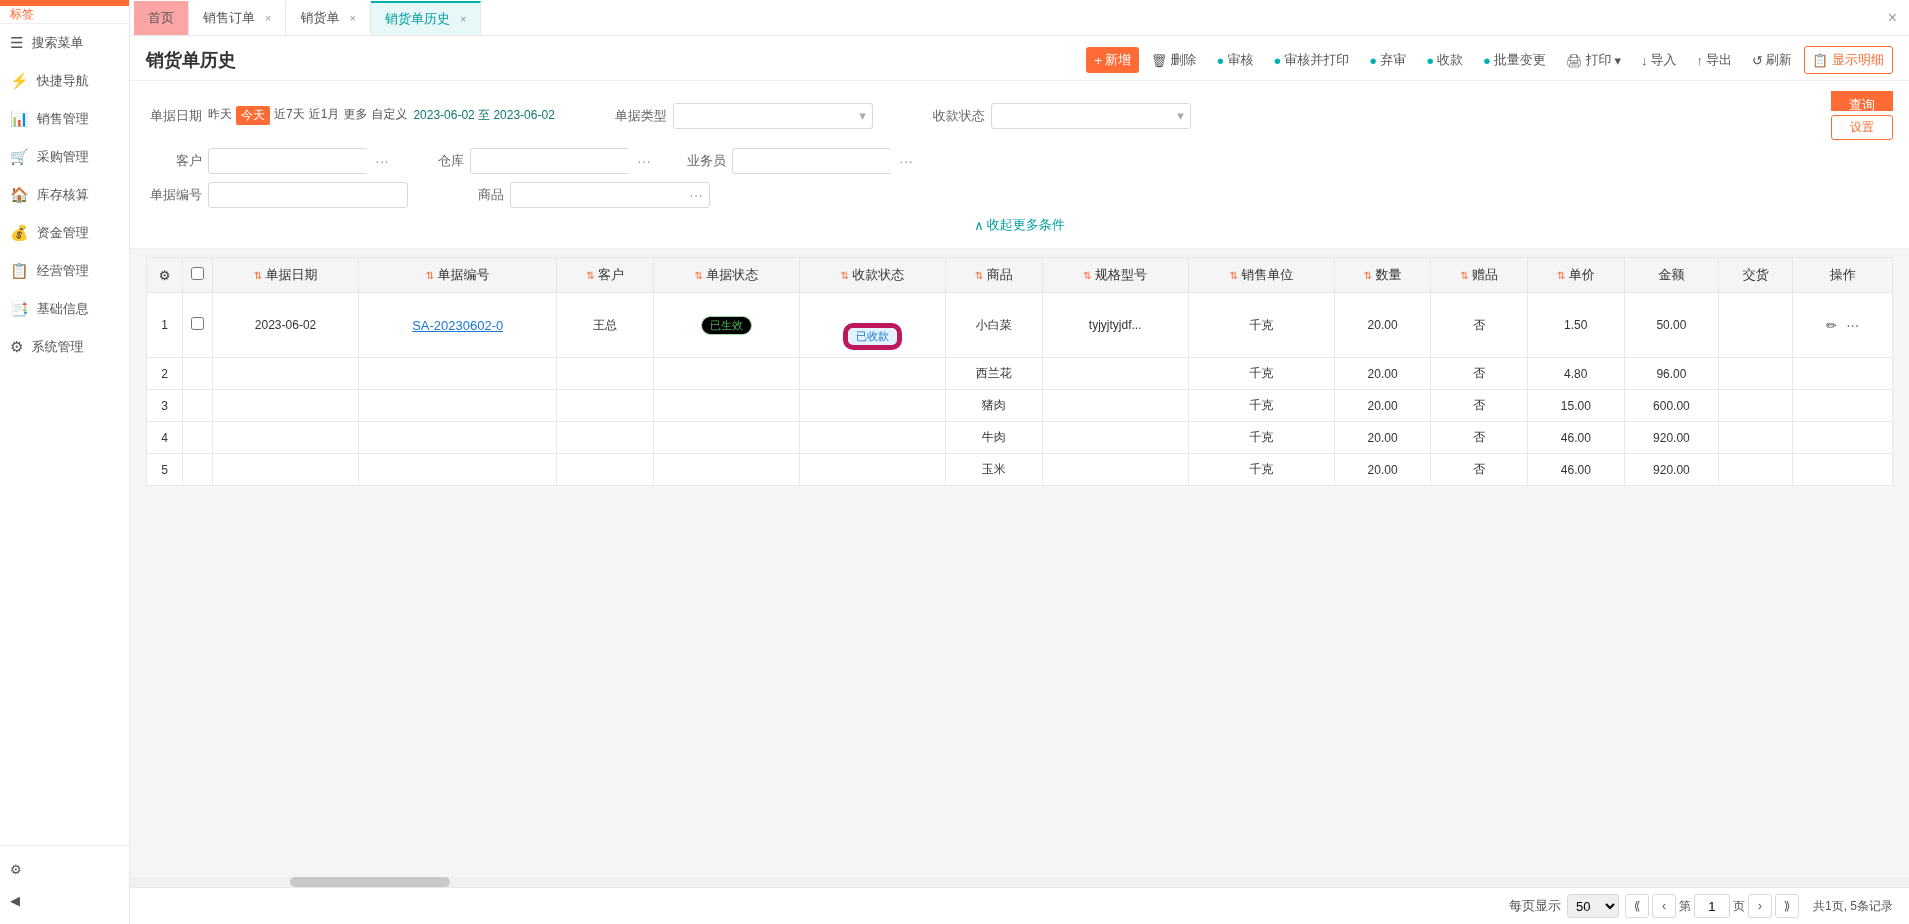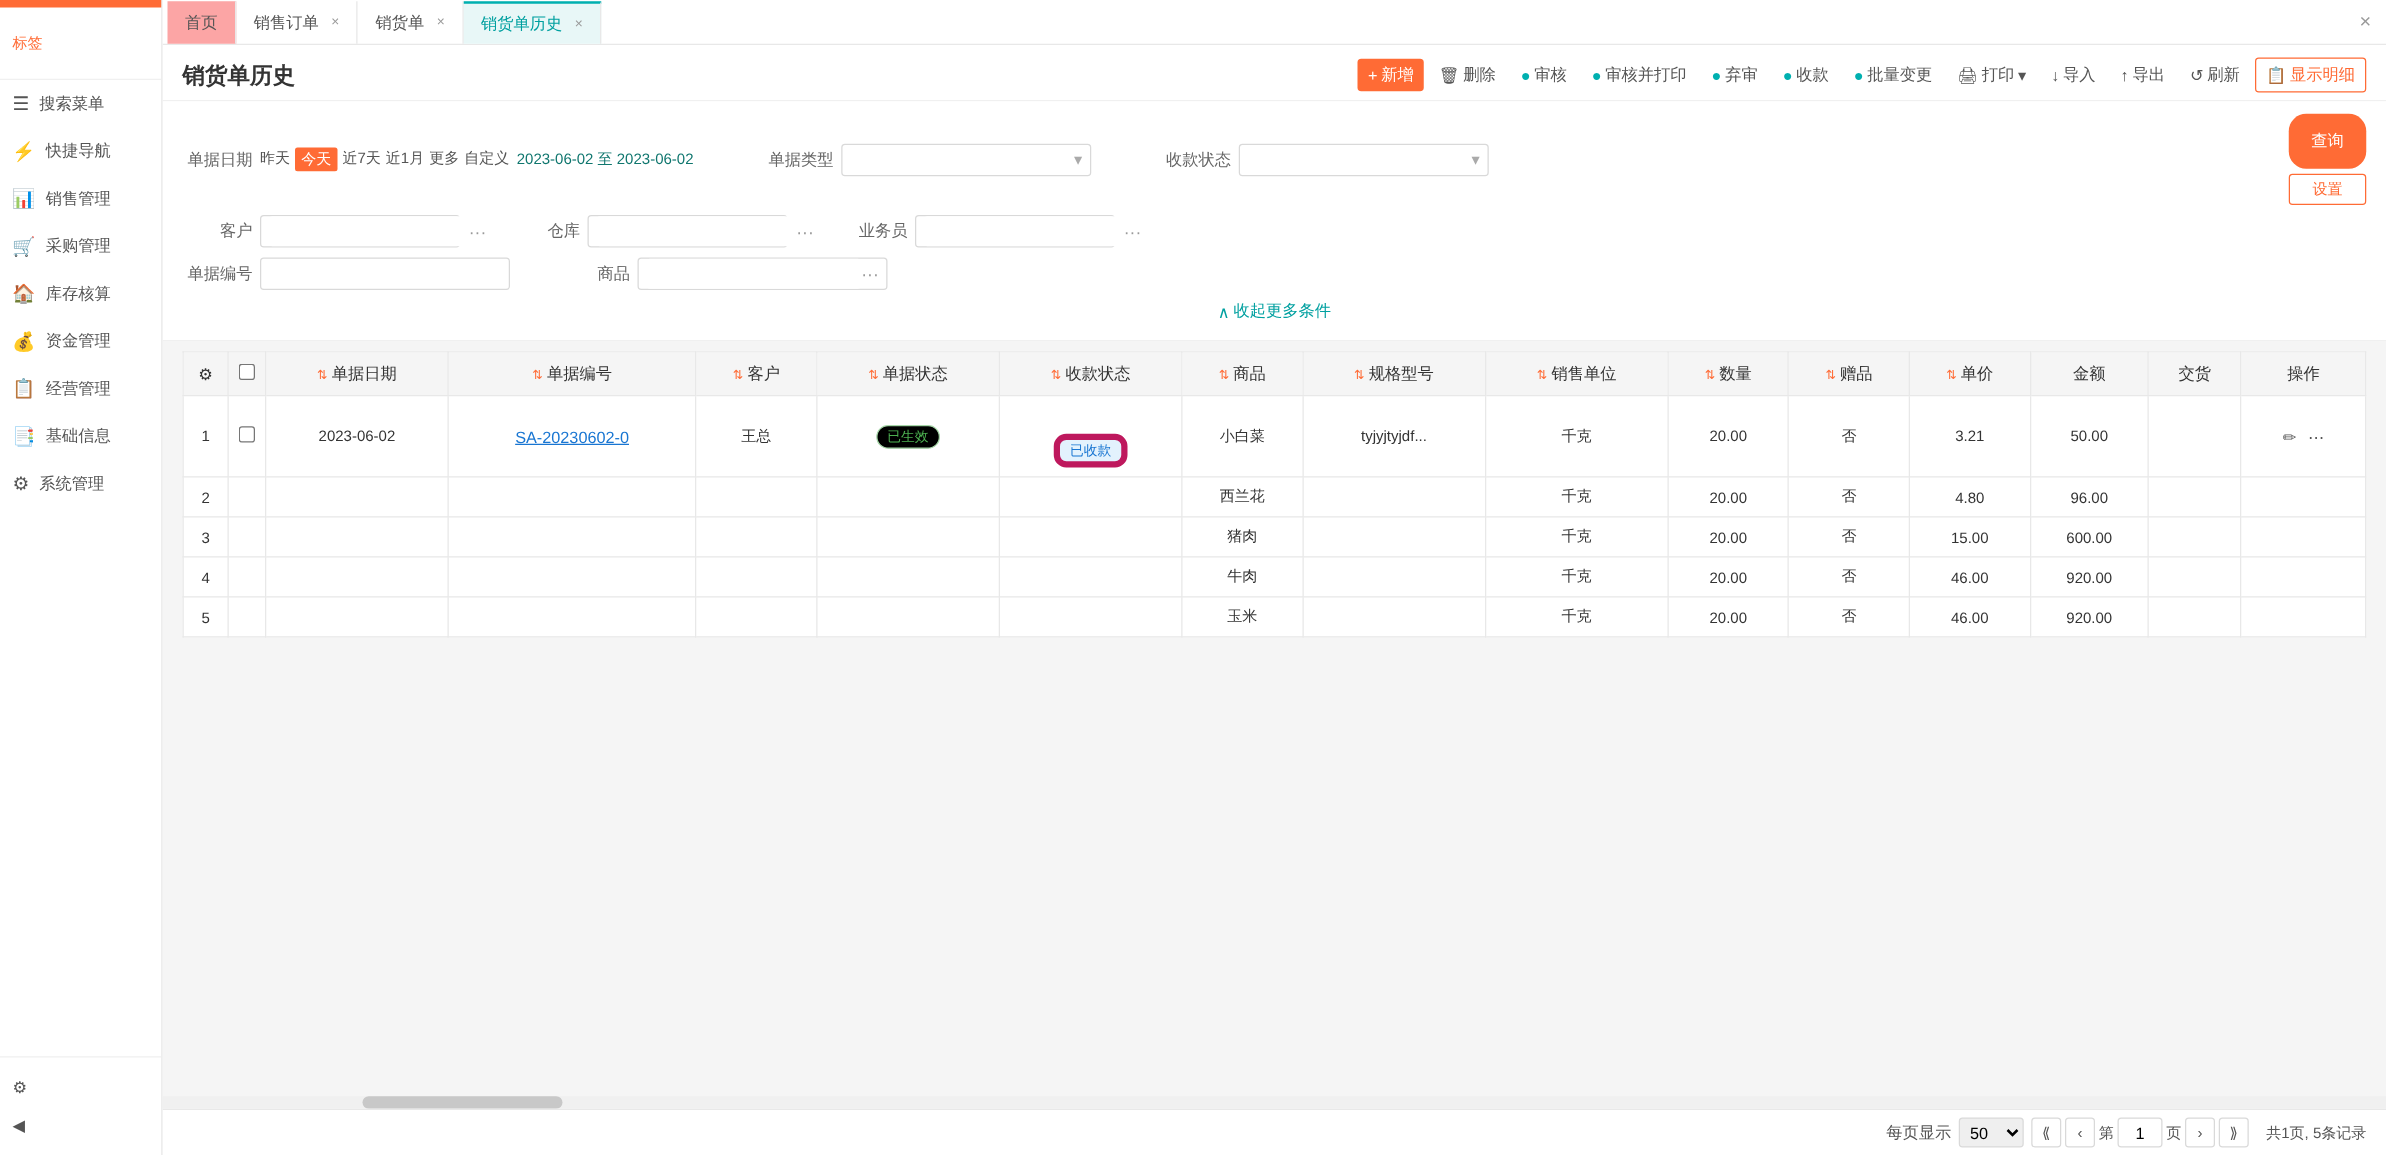--- a/index.html
+++ b/index.html
@@ -1,21 +1,21 @@
 <!DOCTYPE html>
 <html><head>
   <meta charset="utf-8">
   <style>
     * { box-sizing: border-box; margin: 0; padding: 0; font-family: "Microsoft YaHei", Arial, sans-serif; font-size: 13px; }
     body { display: flex; height: 924px; overflow: hidden; background: #f5f5f5; }
 
     
     .sidebar { width: 130px; background: #fff; border-right: 1px solid #e8e8e8; display: flex; flex-direction: column; height: 100%; }
     .sidebar-top { background: #ff6b35; height: 6px; }
-    .sidebar-logo { padding: 20px 10px; font-size: 12px; color: #ff6b35; border-bottom: 1px solid #f0f0f0; }
+    .sidebar-logo { padding: 0 10px; font-size: 12px; color: #ff6b35; border-bottom: 1px solid #f0f0f0; }
     .sidebar-item { display: flex; align-items: center; padding: 10px 10px; cursor: pointer; color: #555; gap: 8px; }
     .sidebar-item .icon { font-size: 15px; }
     .sidebar-bottom { margin-top: auto; border-top: 1px solid #f0f0f0; padding: 8px 0; }
     .sidebar-bottom-item { display: flex; align-items: center; padding: 8px 10px; cursor: pointer; color: #555; gap: 8px; }
 
     
     .main { flex: 1; display: flex; flex-direction: column; overflow: hidden; }
 
     
     .tab-bar { display: flex; align-items: center; background: #fff; border-bottom: 1px solid #e8e8e8; height: 36px; padding: 0 4px; }
@@ -42,21 +42,21 @@
     .filter-item { display: flex; align-items: center; gap: 6px; }
     .filter-label { color: #666; white-space: nowrap; min-width: 56px; text-align: right; }
     .filter-input { border: 1px solid #d9d9d9; border-radius: 3px; padding: 3px 8px; outline: none; width: 160px; height: 26px; font-size: 12px; }
     .filter-select { border: 1px solid #d9d9d9; border-radius: 3px; padding: 3px 8px; outline: none; height: 26px; font-size: 12px; background: #fff; }
     .date-shortcuts { display: flex; gap: 4px; }
     .date-shortcut { font-size: 12px; color: #555; cursor: pointer; }
     .date-shortcut.active { background: #ff6b35; color: #fff; padding: 1px 5px; border-radius: 2px; }
     .date-value { color: #0f766e; font-size: 12px; }
     .dots { color: #999; cursor: pointer; font-size: 14px; }
     .collapse-btn { display: flex; align-items: center; justify-content: center; color: #00a0a0; cursor: pointer; font-size: 12px; gap: 3px; margin: 4px 0; }
-    .query-btn { background: #ff6b35; color: #fff; border: none; padding: 5px 18px; border-radius: 14px; cursor: pointer; font-size: 13px; height: 44px; }
+    .query-btn { background: #ff6b35; color: #fff; border: none; padding: 5px 18px; border-radius: 0; cursor: pointer; font-size: 13px; height: 20px; }
     .setting-btn { background: #fff; color: #ff6b35; border: 1px solid #ff6b35; padding: 3px 12px; border-radius: 3px; cursor: pointer; font-size: 12px; }
 
     
     .table-area { flex: 1; overflow: auto; padding: 8px 16px 0 16px; background: #f5f5f5; }
     table { width: 100%; border-collapse: collapse; background: #fff; }
     thead tr { background: #f5f5f5; }
     th { padding: 8px 6px; border: 1px solid #e8e8e8; text-align: center; font-weight: normal; color: #333; white-space: nowrap; font-size: 12px; position: relative; }
     td { padding: 7px 6px; border: 1px solid #e8e8e8; text-align: center; color: #333; font-size: 12px; white-space: nowrap; }
     .status-badge { display: inline-block; padding: 1px 8px; border-radius: 10px; font-size: 11px; }
     .status-effective { background: #000000; color: #4caf50; border: 1px solid #a5d6a7; }
@@ -360,21 +360,21 @@
             <td>2023-06-02</td>
             <td><span class="link-text">SA-20230602-0</span></td>
             <td>王总</td>
             <td><span class="status-badge status-effective">已生效</span></td>
             <td><span class="status-badge status-collected">已收款</span></td>
             <td>小白菜</td>
             <td>tyjyjtyjdf...</td>
             <td>千克</td>
             <td>20.00</td>
             <td>否</td>
-            <td>3.21</td>
+            <td>1.50</td>
             <td>50.00</td>
             <td></td>
             <td>
               <span class="action-icon">✏</span>
               <span class="action-icon">⋯</span>
             </td>
           </tr>
 
           <tr>
             <td>2</td>

